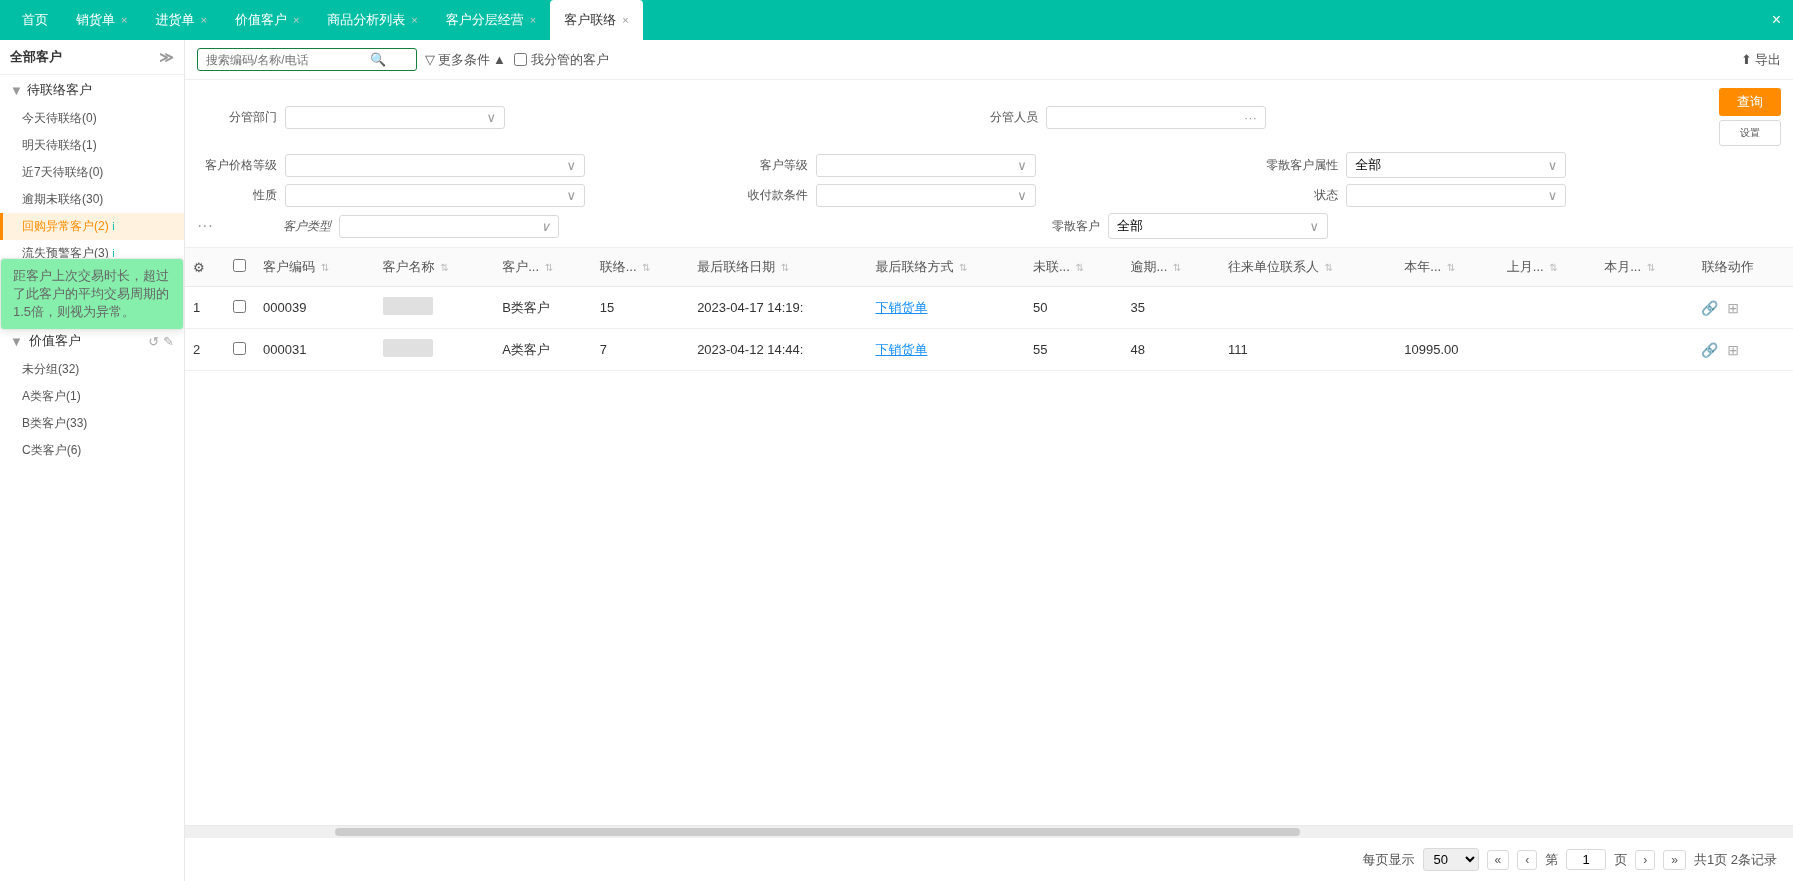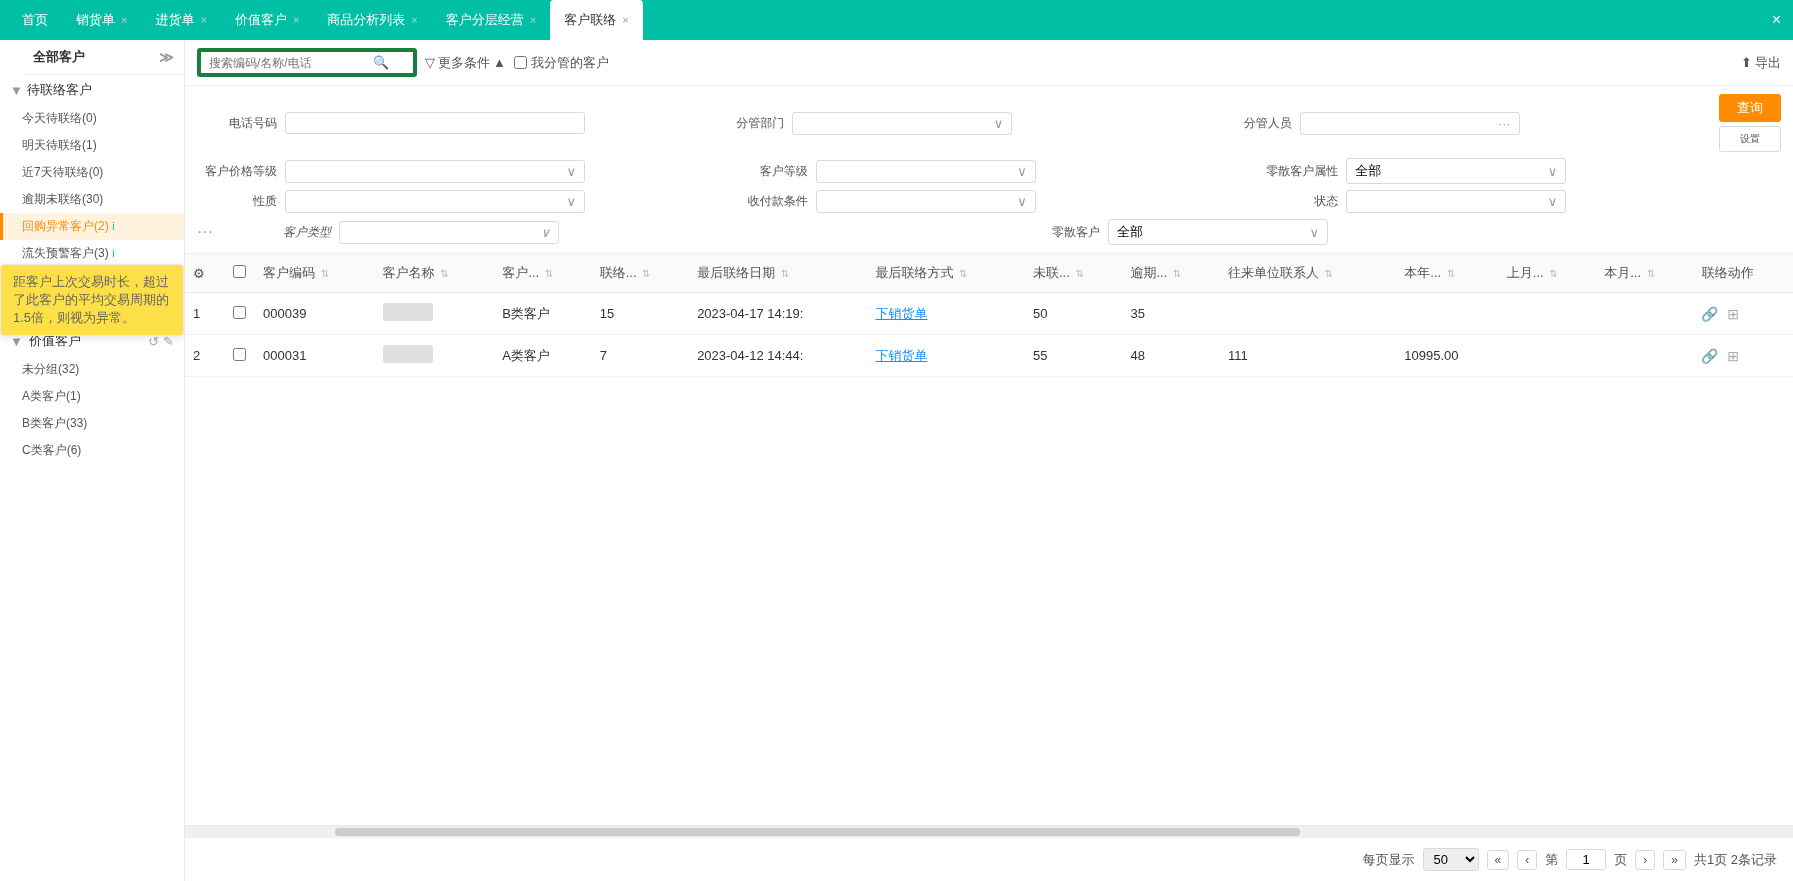--- a/index.html
+++ b/index.html
@@ -84,21 +84,20 @@
     }
     .sidebar-section-header {
       display: flex;
       align-items: center;
       justify-content: space-between;
       padding: 8px 10px;
       font-weight: bold;
       color: #333;
       font-size: 13px;
       border-bottom: 1px solid #f0f0f0;
-      margin-left: 23px;
     }
     .sidebar-section-header .collapse-btn {
       color: #999;
       cursor: pointer;
       font-size: 14px;
     }
     .sidebar-group-header {
       display: flex;
       align-items: center;
       padding: 6px 10px;
@@ -132,23 +131,23 @@
       color: #333;
       font-size: 12px;
       cursor: pointer;
       gap: 6px;
     }
     .sidebar-group-header2 .edit-icons { margin-left: auto; display: flex; gap: 4px; color: #aaa; }
 
     
     .tooltip-box {
       position: absolute;
-      top: 224px;
+      top: 218px;
       left: 0;
-      background: #fde047;
+      background: #86efac;
       border: 1px solid #e8e8e8;
       border-radius: 4px;
       padding: 8px 12px;
       font-size: 12px;
       color: #666;
       z-index: 100;
       max-width: 320px;
       box-shadow: 0 2px 8px rgba(0,0,0,0.1);
     }
 
@@ -166,21 +165,21 @@
       background: #fff;
       padding: 8px 12px;
       display: flex;
       align-items: center;
       gap: 8px;
       border-bottom: 1px solid #f0f0f0;
     }
     .filter-search {
       display: flex;
       align-items: flex-end;
-      border: 4px solid #15803d;
+      border: 1px solid #15803d;
       border-radius: 3px;
       padding: 3px 8px;
       gap: 4px;
       width: 220px;
     }
     .filter-search input {
       border: none;
       outline: none;
       font-size: 12px;
       width: 160px;
@@ -489,24 +488,20 @@
       </div>
       <div class="export-btn">
         <span>⬆</span>
         <span>导出</span>
       </div>
     </div>
 
     <div class="advanced-filter">
 
       <div class="filter-row">
-        <div class="filter-group">
-          <span class="filter-label">电话号码</span>
-          <input class="filter-input" type="text" style="width: 300px; max-width: 300px;">
-        </div>
         <div class="filter-group">
           <span class="filter-label">分管部门</span>
           <div class="filter-select" style="width:220px;max-width:220px;">
             <span></span>
             <span class="down-arrow">∨</span>
           </div>
         </div>
         <div class="filter-group">
           <span class="filter-label">分管人员</span>
           <div class="filter-select" style="width:220px;max-width:220px;">

